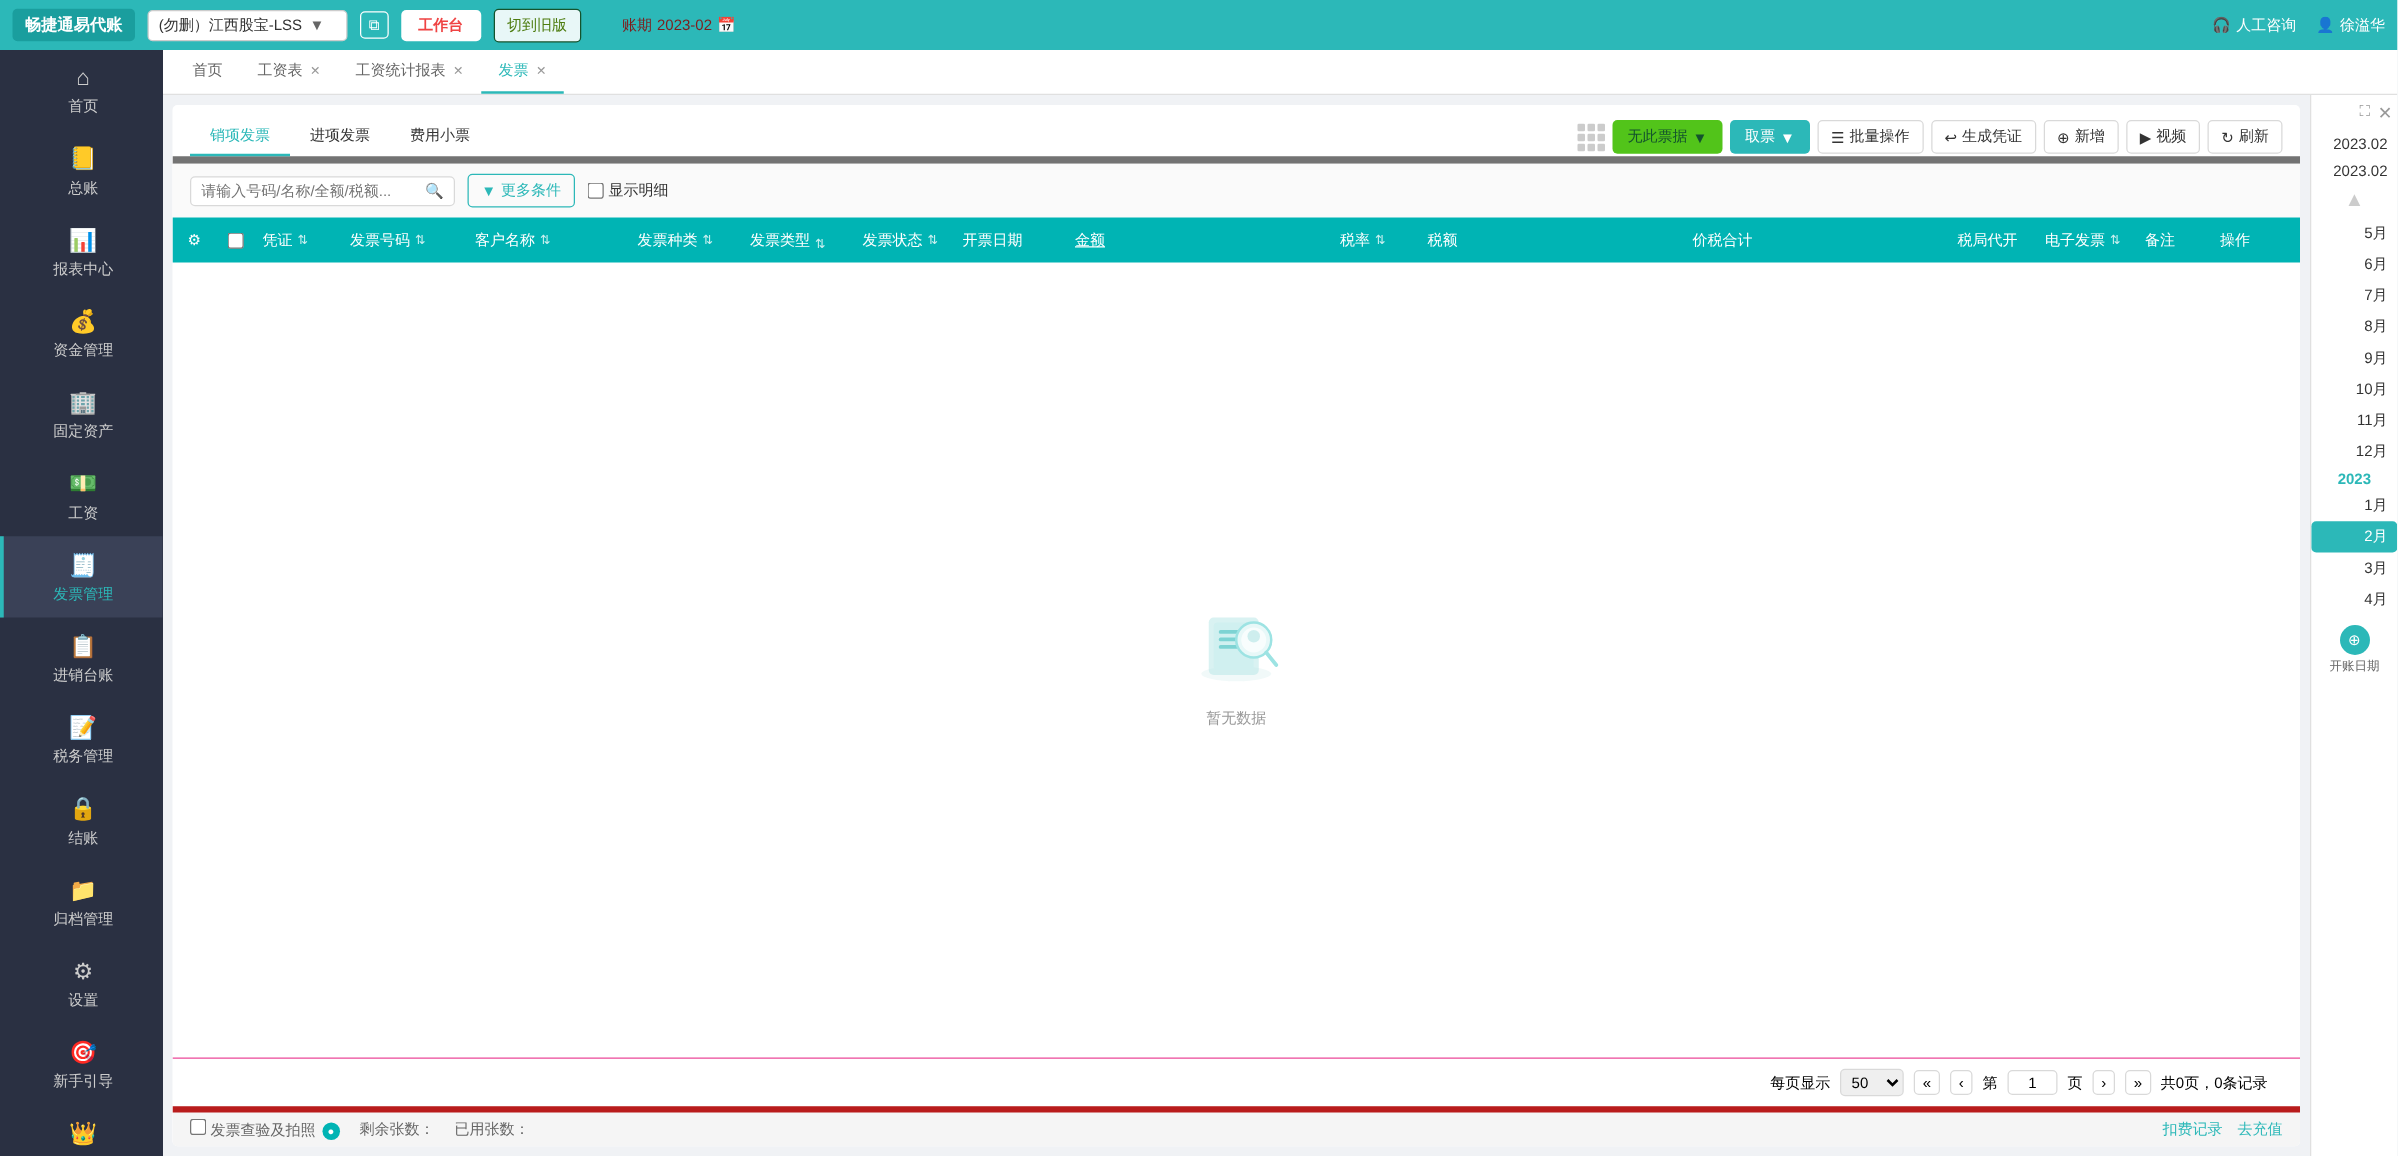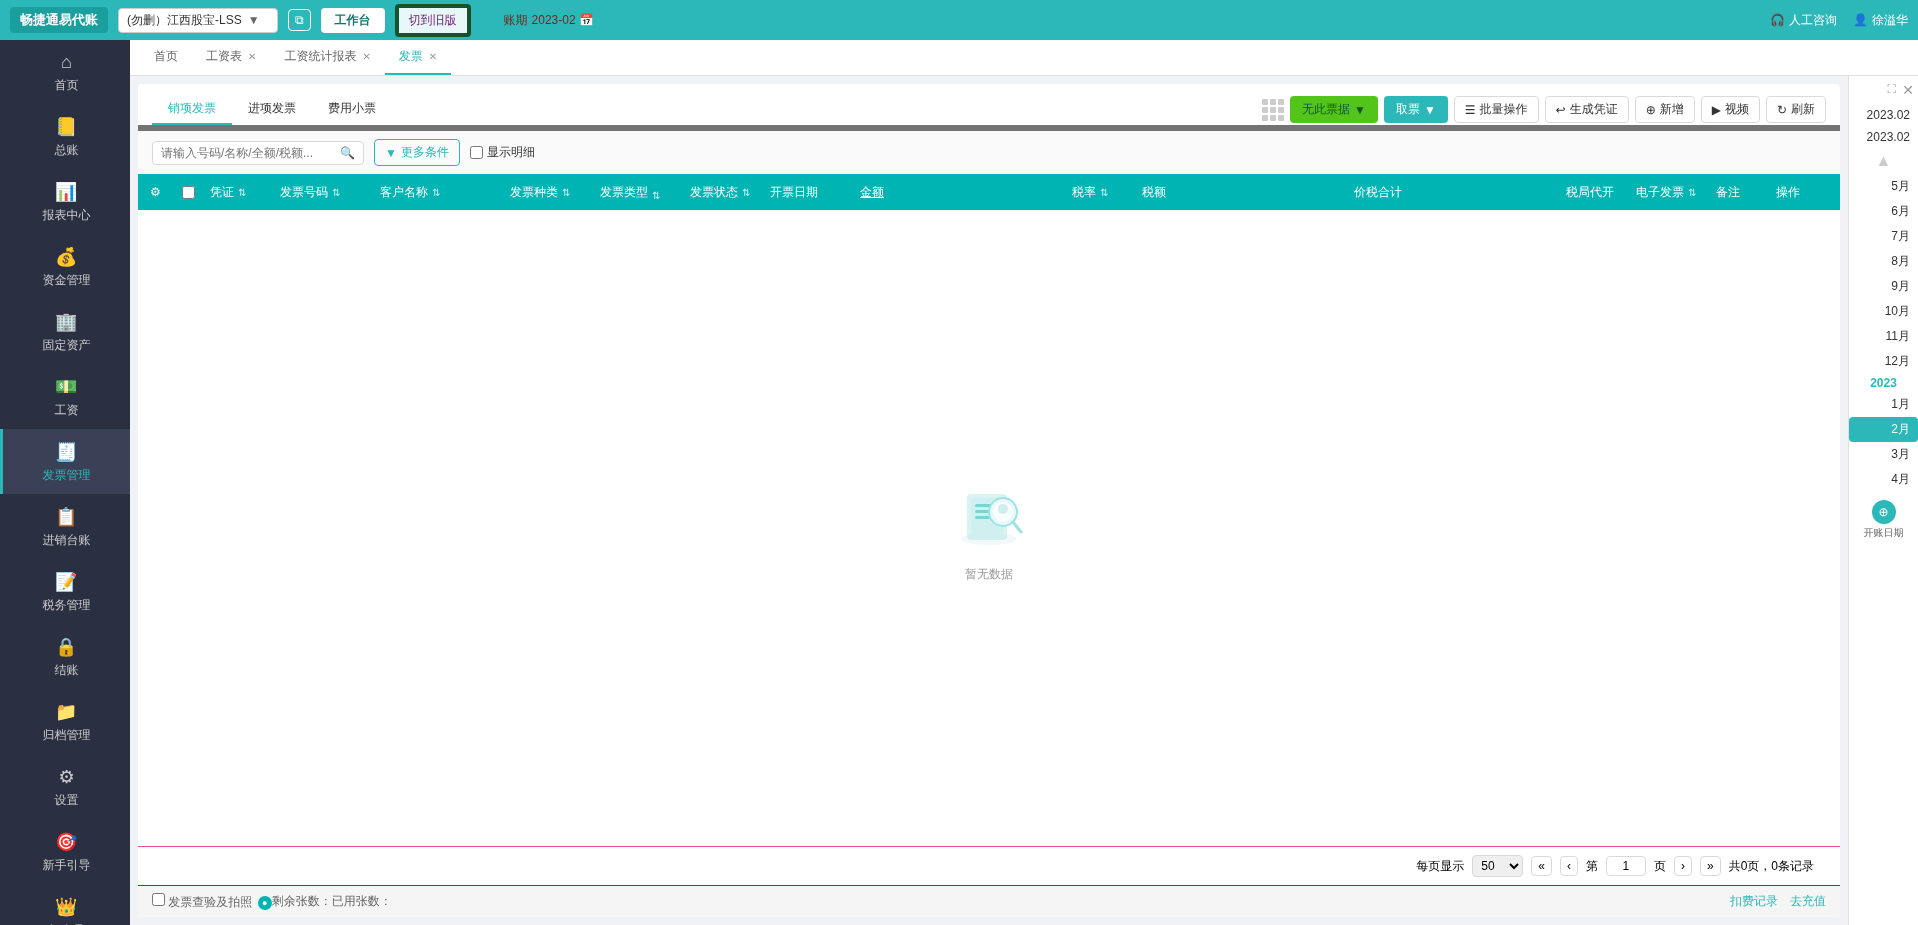--- a/index.html
+++ b/index.html
@@ -40,31 +40,31 @@
     .copy-icon-btn {
       background: none;
       border: 1px solid #fff;
       border-radius: 4px;
       padding: 3px 6px;
       color: #fff;
       cursor: pointer;
     }
     .workbench-btn {
       background: #fff;
-      color: #0f766e;
+      color: #ef4444;
       border: none;
       border-radius: 4px;
       padding: 4px 14px;
       font-weight: bold;
       cursor: pointer;
     }
     .switch-old-btn {
       background: #e8f7f7;
-      color: #701a75;
-      border: 4px solid #14532d;
+      color: #4d7c0f;
+      border: 1px solid #14532d;
       border-radius: 4px;
       padding: 4px 10px;
       cursor: pointer;
       text-align: right;
     }
     .period-area {
       color: #7f1d1d;
       display: flex;
       align-items: center;
       gap: 4px;
@@ -349,25 +349,26 @@
       border: 1px solid #d9d9d9;
       border-radius: 4px;
       width: 40px;
       text-align: center;
       padding: 2px 4px;
     }
 
     
     .status-bar {
       background: #f5f5f5;
-      border-top: 1px solid #b91c1c;
+      border-top: 5px solid #b91c1c;
       height: 32px;
       display: flex;
       align-items: center;
       padding: 0 14px;
+      gap: 16px;
       flex-shrink: 0;
       color: #666;
     }
     .status-bar a {
       color: #2cb8b8;
       text-decoration: none;
       cursor: pointer;
     }
 
     

